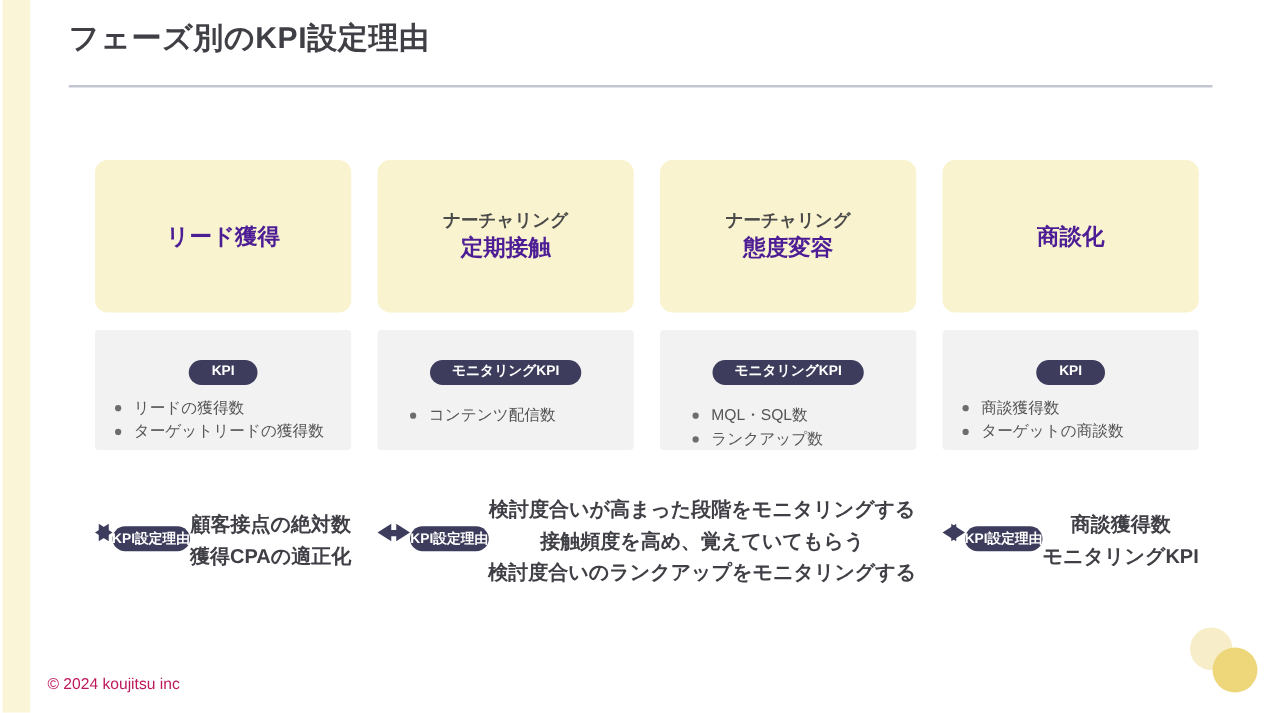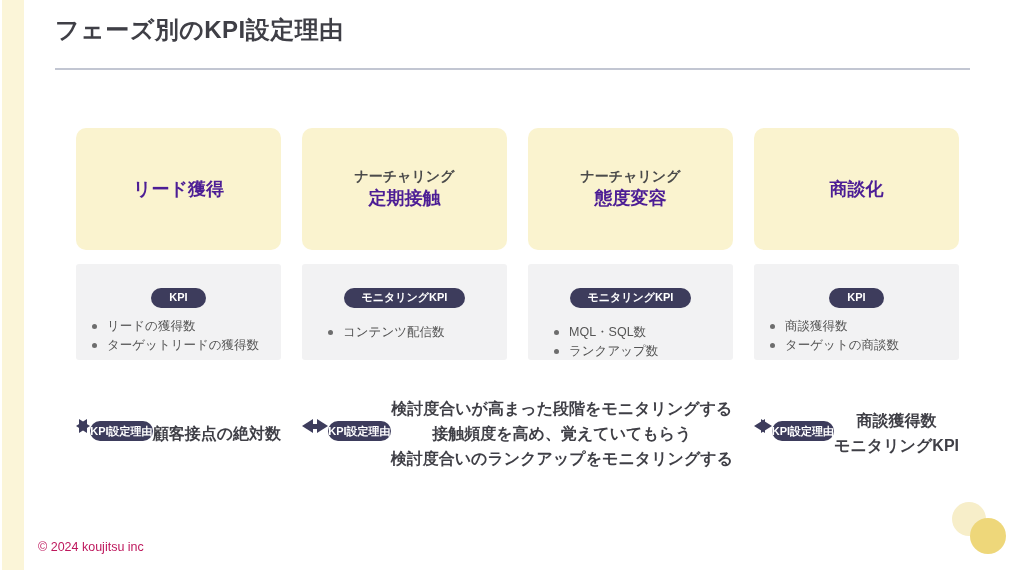--- a/index.html
+++ b/index.html
@@ -325,20 +325,21 @@
 
   <div class="reason-group w1">
     <div class="arrow">
       <span class="head left"></span>
       <span class="shaft"></span>
       <span class="head right"></span>
     </div>
     <div class="reason-pill">KPI設定理由</div>
     <div class="reason-text">
       <div>顧客接点の絶対数</div>
+      <div>獲得CPAの適正化</div>
     </div>
   </div>
 
   <div class="reason-group w2">
     <div class="arrow">
       <span class="head left"></span>
       <span class="shaft"></span>
       <span class="head right"></span>
     </div>
     <div class="reason-pill">KPI設定理由</div>

